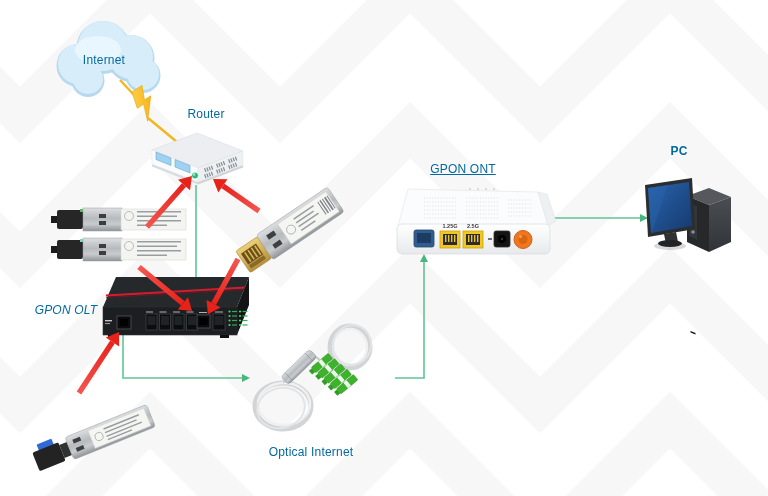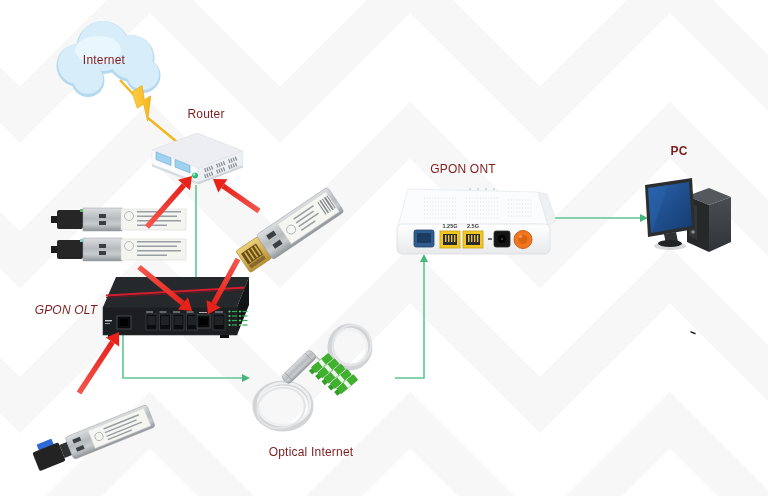--- a/index.html
+++ b/index.html
@@ -1,19 +1,19 @@
 <!DOCTYPE html>
 <html><head>
 <meta charset="utf-8">
 <style>
   html,body{margin:0;padding:0;background:#ffffff;}
   .canvas{position:relative;width:768px;height:496px;background:#ffffff;overflow:hidden;
           font-family:"Liberation Sans",sans-serif;}
   .layer{position:absolute;left:0;top:0;}
-  .lbl{position:absolute;transform:translateX(-50%);font-size:12px;color:#7f1d1d;
+  .lbl{position:absolute;transform:translateX(-50%);font-size:12px;color:#0369a1;
        white-space:nowrap;letter-spacing:.2px;}
   .plbl{position:absolute;transform:translateX(-50%);font-size:5.5px;font-weight:bold;
         color:#3a3a3a;white-space:nowrap;line-height:1;}
 </style>
 </head>
 <body>
 
 <div class="canvas">
 
   <svg class="layer" width="768" height="496">
@@ -457,18 +457,18 @@
         <rect x="0" y="-2.7" width="61" height="5.4" fill="url(#redg)"></rect>
           <polygon points="61,-8 61,8 73,0" fill="#e62219"></polygon>
       </g>
     </g>
   </svg>
 
   <div class="lbl" style="left:104px;top:53px;">Internet</div>
   <div class="lbl" style="left:206px;top:107px;">Router</div>
   <div class="lbl" style="left:66px;top:303px;font-style:italic;">GPON OLT</div>
   <div class="lbl" style="left:311px;top:445px;">Optical Internet</div>
-  <div class="lbl" style="left:463px;top:162px;">GPON ONT</div>
+  <div class="lbl" style="left:463px;top:162px;text-decoration:underline;">GPON ONT</div>
   <div class="lbl" style="left:679px;top:144px;font-weight:bold;">PC</div>
   <div class="plbl" style="left:450px;top:224px;">1.25G</div>
   <div class="plbl" style="left:473px;top:224px;">2.5G</div>
 
 </div>
 
 </body></html>

